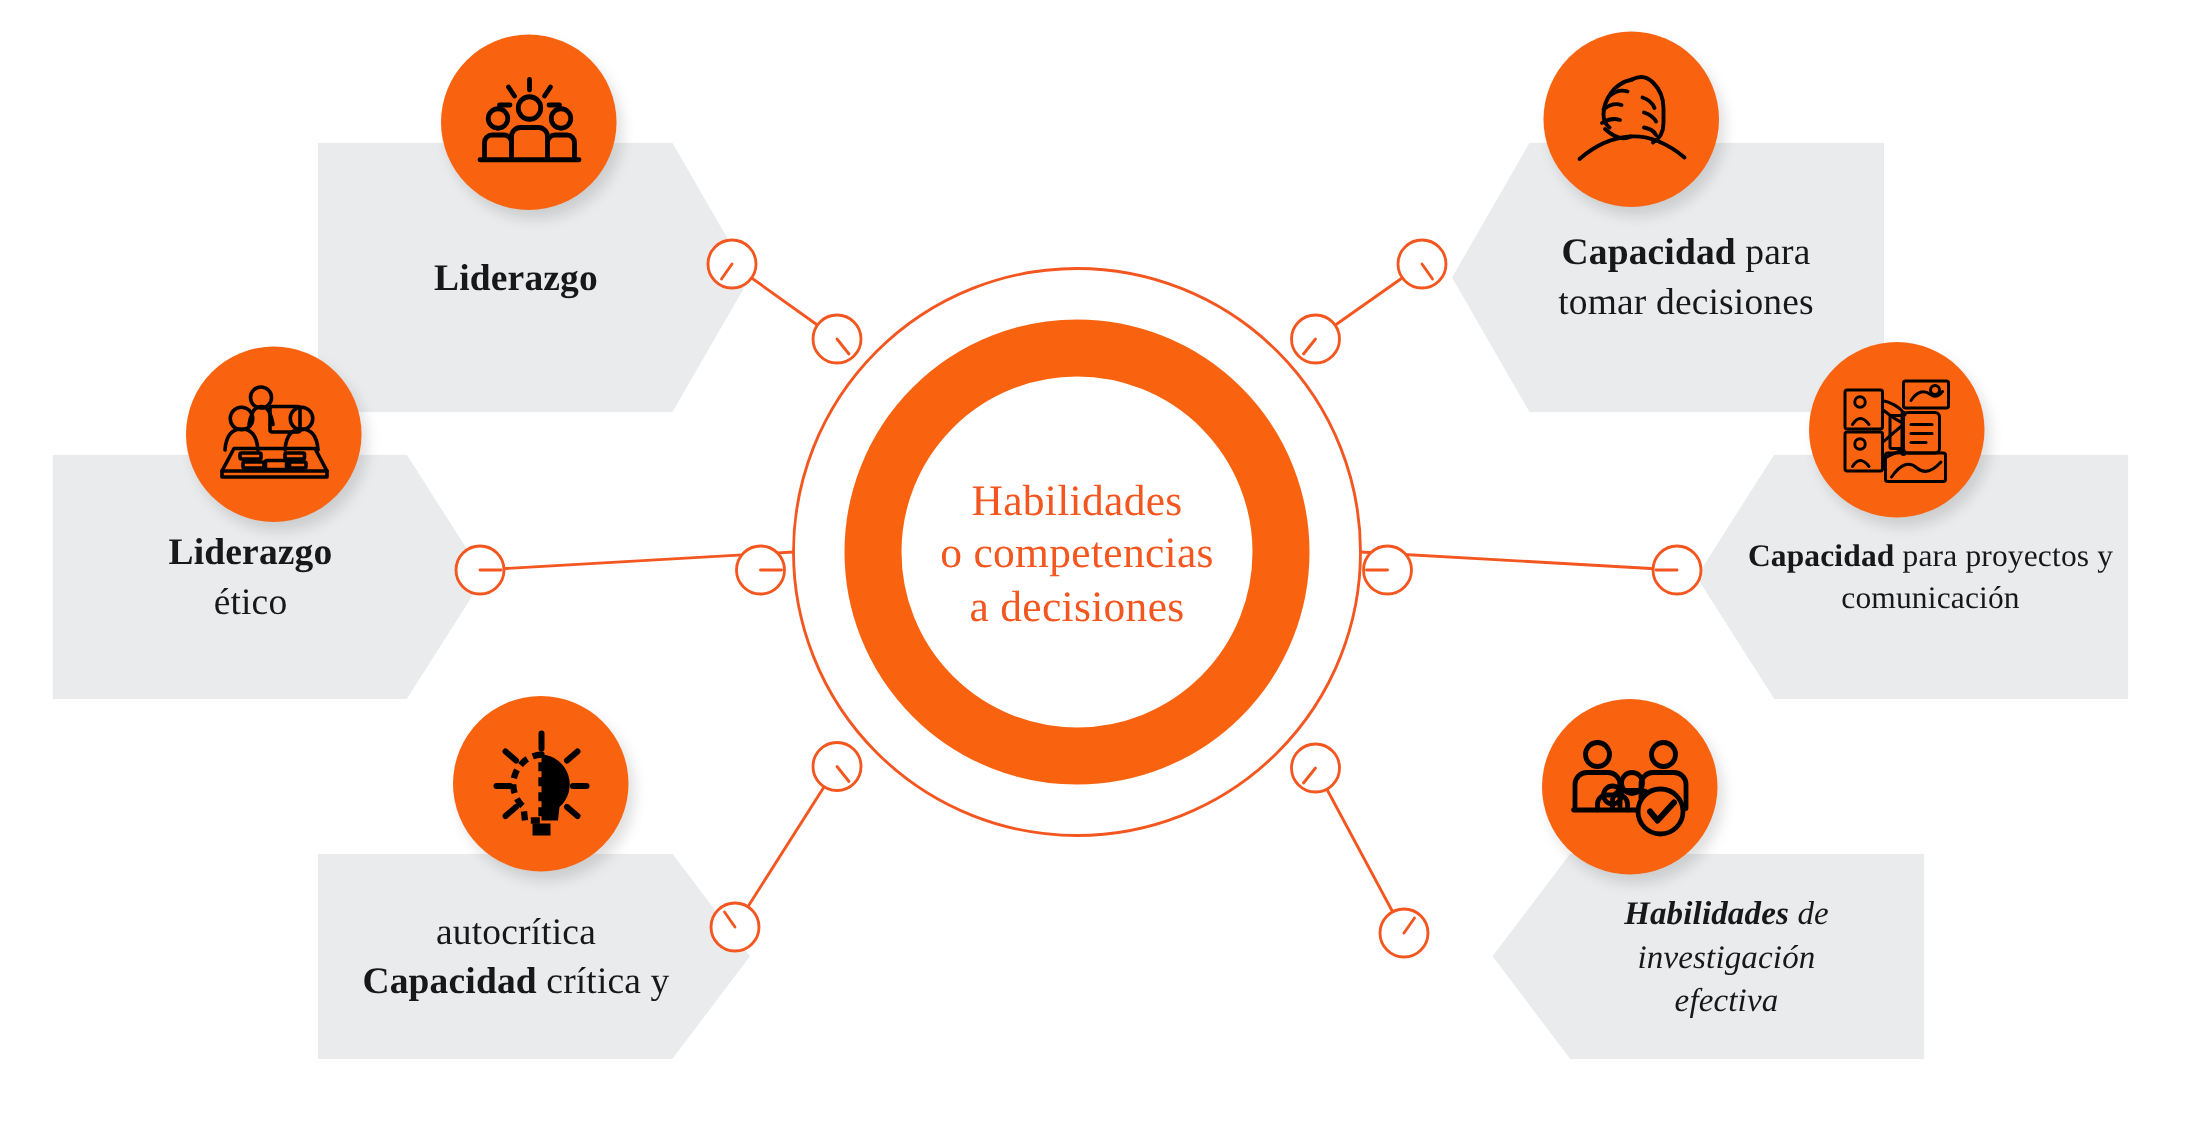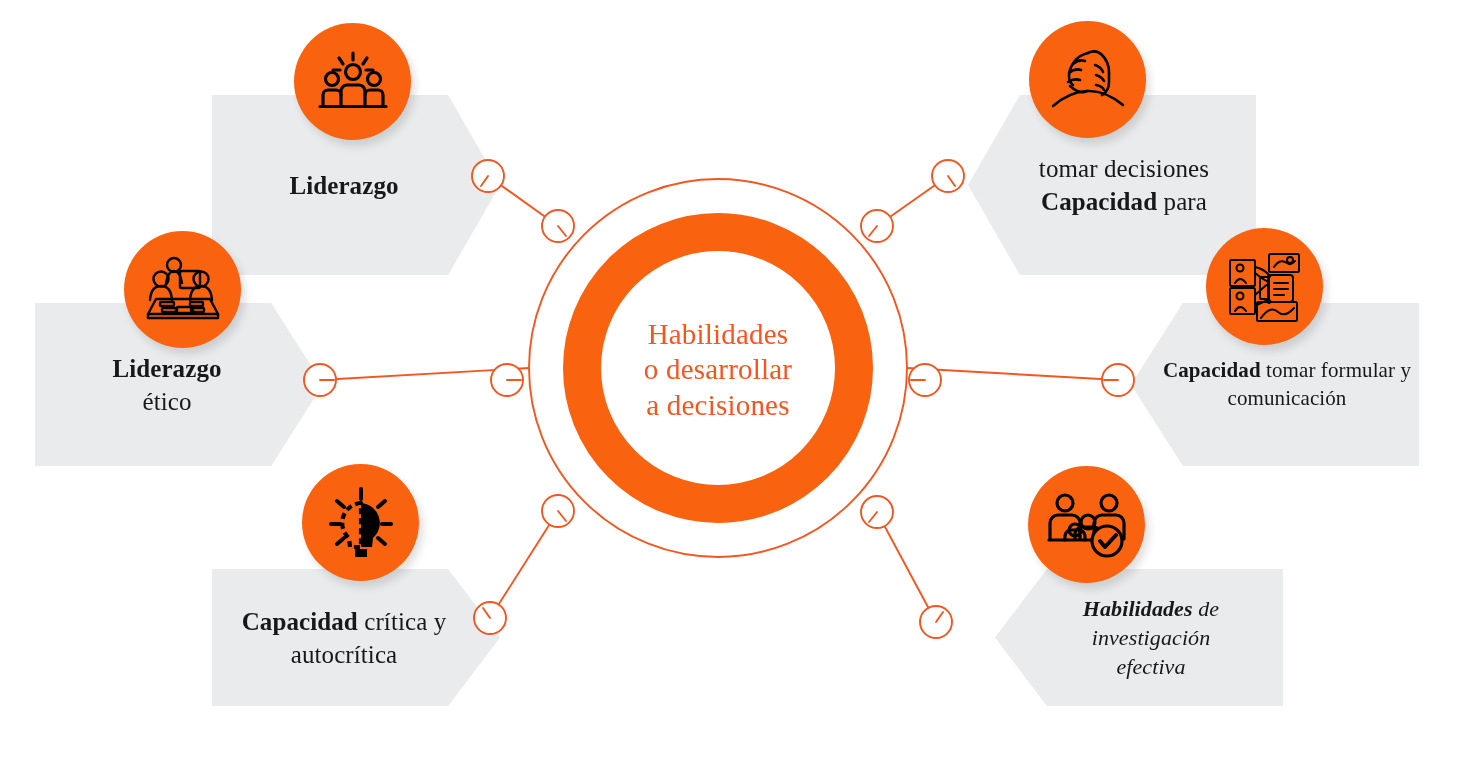--- a/index.html
+++ b/index.html
@@ -135,35 +135,35 @@
 
   <div class="panel point-right pad-right" id="panel-compromiso">
     <div class="panel-text">
       <span class="ln"><b>Liderazgo</b><span></span></span>
       <span class="ln"><b></b><span>ético</span></span>
     </div>
   </div>
 
   <div class="panel point-right pad-right" id="panel-critica">
     <div class="panel-text">
+      <span class="ln"><b></b><span>autocrítica</span></span>
       <span class="ln"><b>Capacidad</b><span> crítica y</span></span>
-      <span class="ln"><b></b><span>autocrítica</span></span>
     </div>
   </div>
 
   <div class="panel point-left pad-left" id="panel-decisiones">
     <div class="panel-text">
+      <span class="ln"><b>Capacidad</b><span> para</span></span>
       <span class="ln"><b></b><span>tomar decisiones</span></span>
-      <span class="ln"><b>Capacidad</b><span> para</span></span>
     </div>
   </div>
 
   <div class="panel point-left pad-left" id="panel-proyectos">
     <div class="panel-text" style="font-size:21px;">
-      <span class="ln"><b>Capacidad</b><span> tomar formular y</span></span>
+      <span class="ln"><b>Capacidad</b><span> para proyectos y</span></span>
       <span class="ln"><b></b><span>comunicación</span></span>
     </div>
   </div>
 
   <div class="panel point-left pad-left" id="panel-comunicacion">
     <div class="panel-text" style="font-size:22px;">
       <span class="ln"><b>Habilidades</b><span> de</span></span>
       <span class="ln"><b></b><span>investigación</span></span>
       <span class="ln"><b></b><span>efectiva</span></span>
     </div>
@@ -213,21 +213,21 @@
       <line x1="490" y1="618" x2="483" y2="608"></line>
       <line x1="948" y1="176" x2="955" y2="186"></line>
       <line x1="1118" y1="380" x2="1104" y2="380"></line>
       <line x1="936" y1="622" x2="943" y2="612"></line>
     </g>
   </svg>
 
   <div id="core-ring"></div>
   <div id="core-label">
     <span>Habilidades</span>
-    <span>o desarrollar</span>
+    <span>o competencias</span>
     <span>a decisiones</span>
   </div>
 
   <div class="bubble" id="icon-liderazgo">
     <svg width="74" height="74" viewBox="0 0 74 74" fill="none" stroke="#000" stroke-width="3.2" stroke-linecap="round" stroke-linejoin="round">
       <line x1="37" y1="8" x2="37" y2="15"></line>
       <line x1="23" y1="13" x2="27" y2="19"></line>
       <line x1="51" y1="13" x2="47" y2="19"></line>
       <line x1="17" y1="25" x2="24" y2="25"></line>
       <line x1="57" y1="25" x2="50" y2="25"></line>

